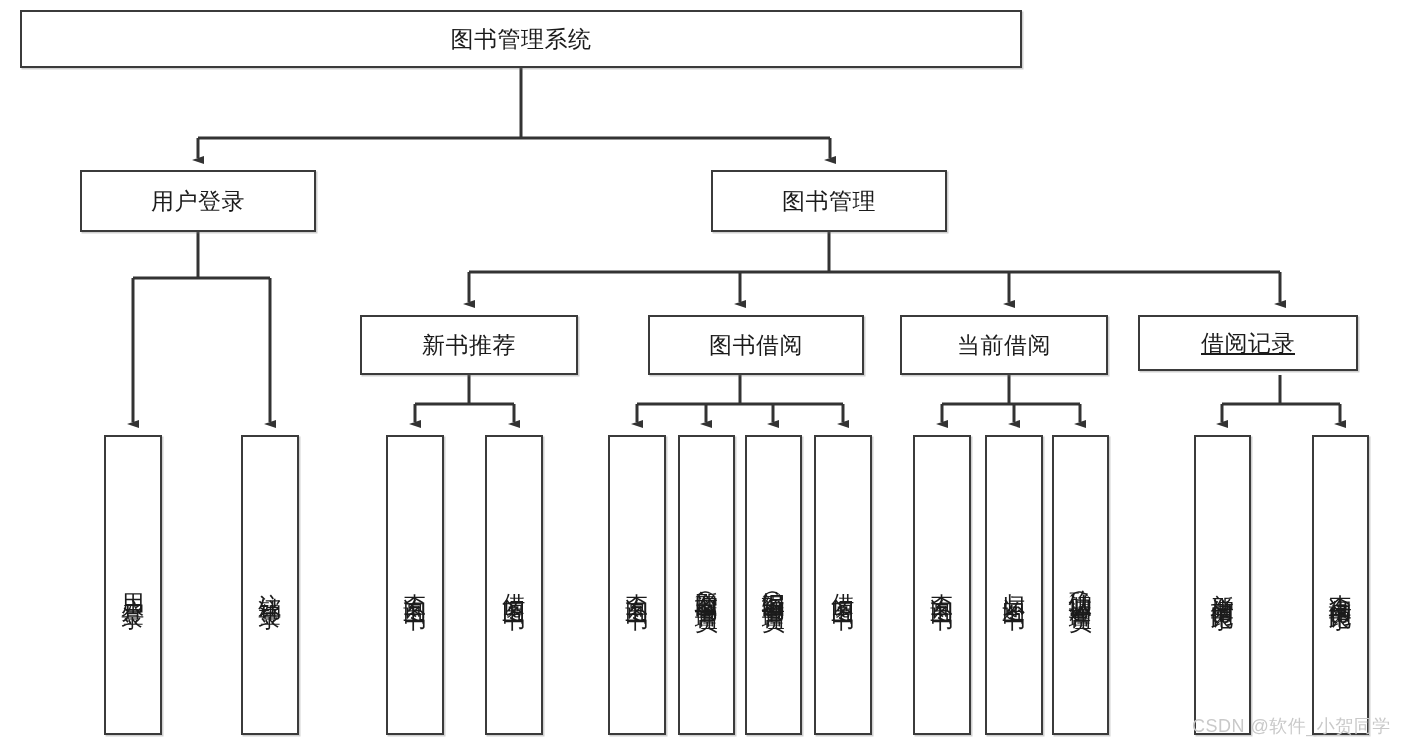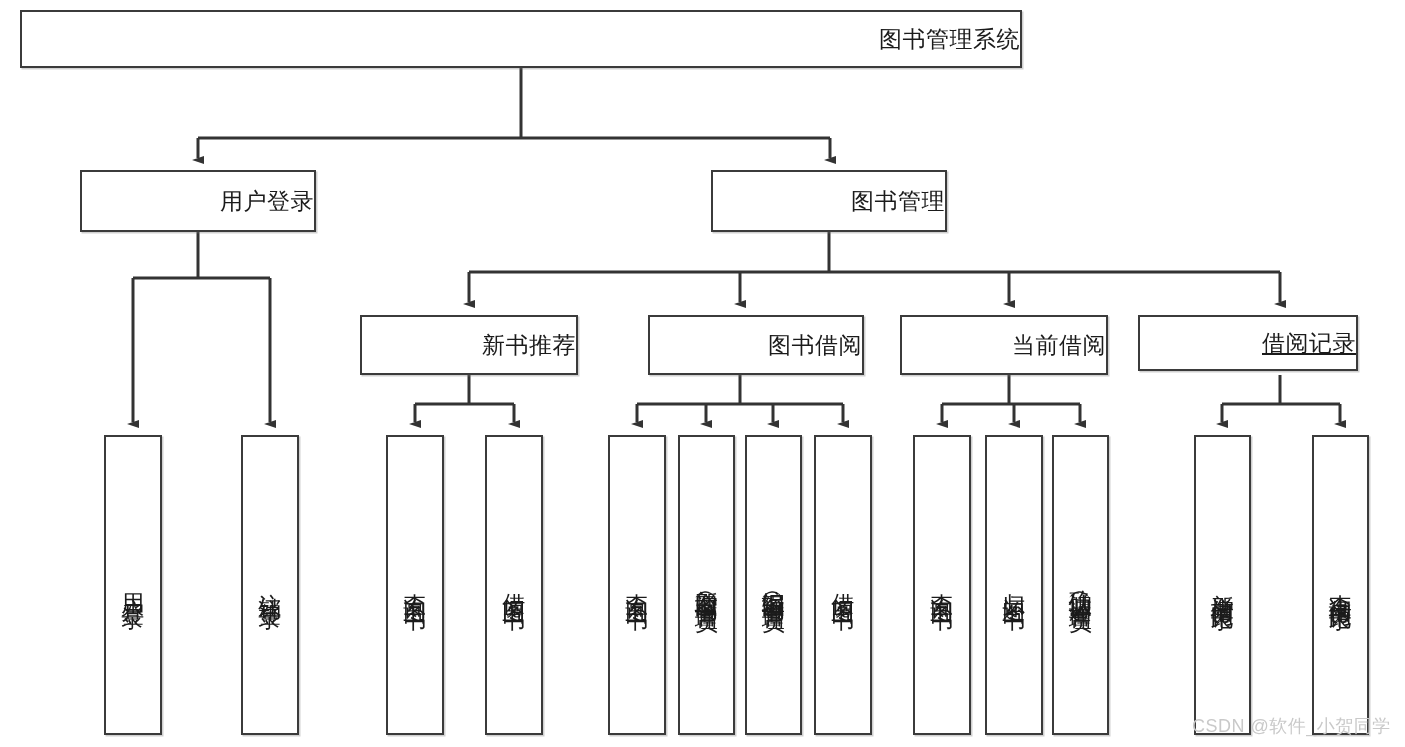--- a/index.html
+++ b/index.html
@@ -25,21 +25,21 @@
     height: 747px;
     pointer-events: none;
   }
   .node {
     position: absolute;
     box-sizing: border-box;
     border: 2.5px solid #3b3b3b;
     background: #ffffff;
     display: flex;
     align-items: center;
-    justify-content: flex-end;
+    justify-content: center;
     color: #1b1b1b;
     box-shadow: 1.5px 1.5px 0 rgba(120,120,120,0.35);
   }
   .node .label {
     font-size: 23px;
     line-height: 1.15;
     letter-spacing: 0.5px;
     white-space: nowrap;
     text-align: center;
   }

